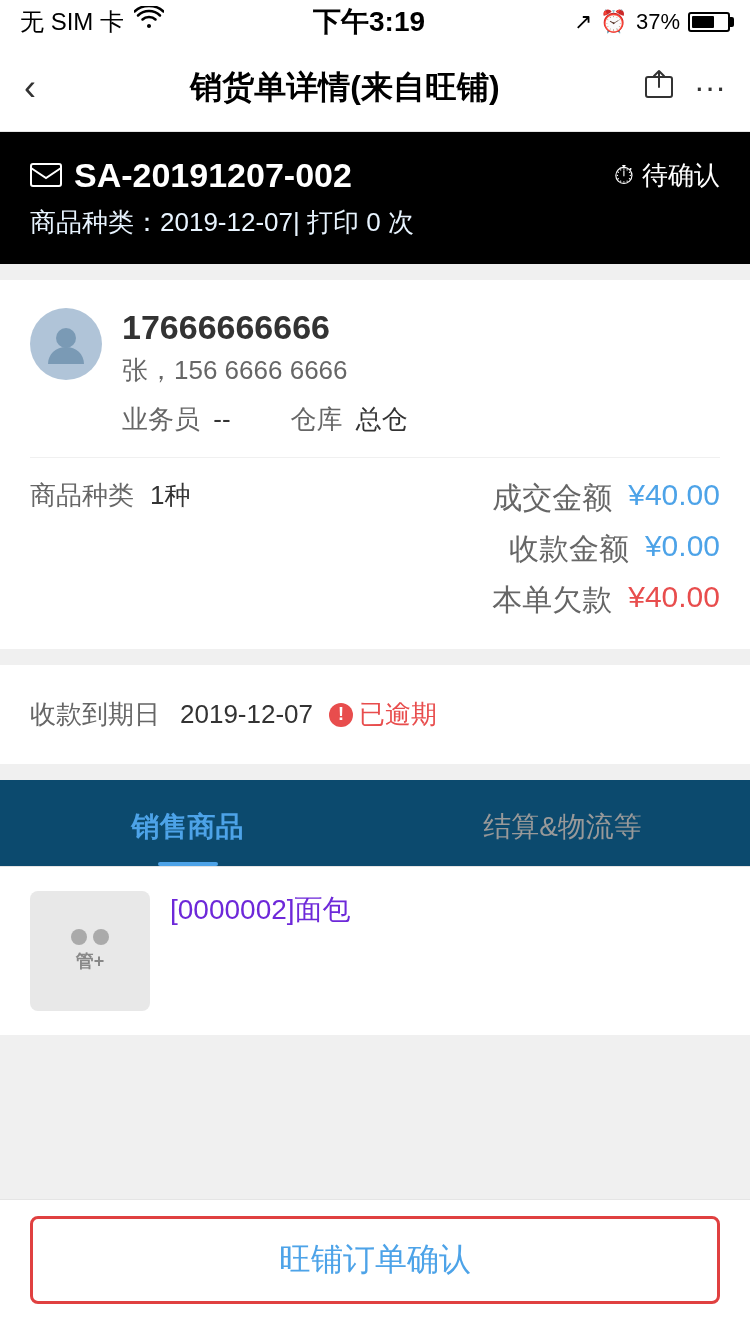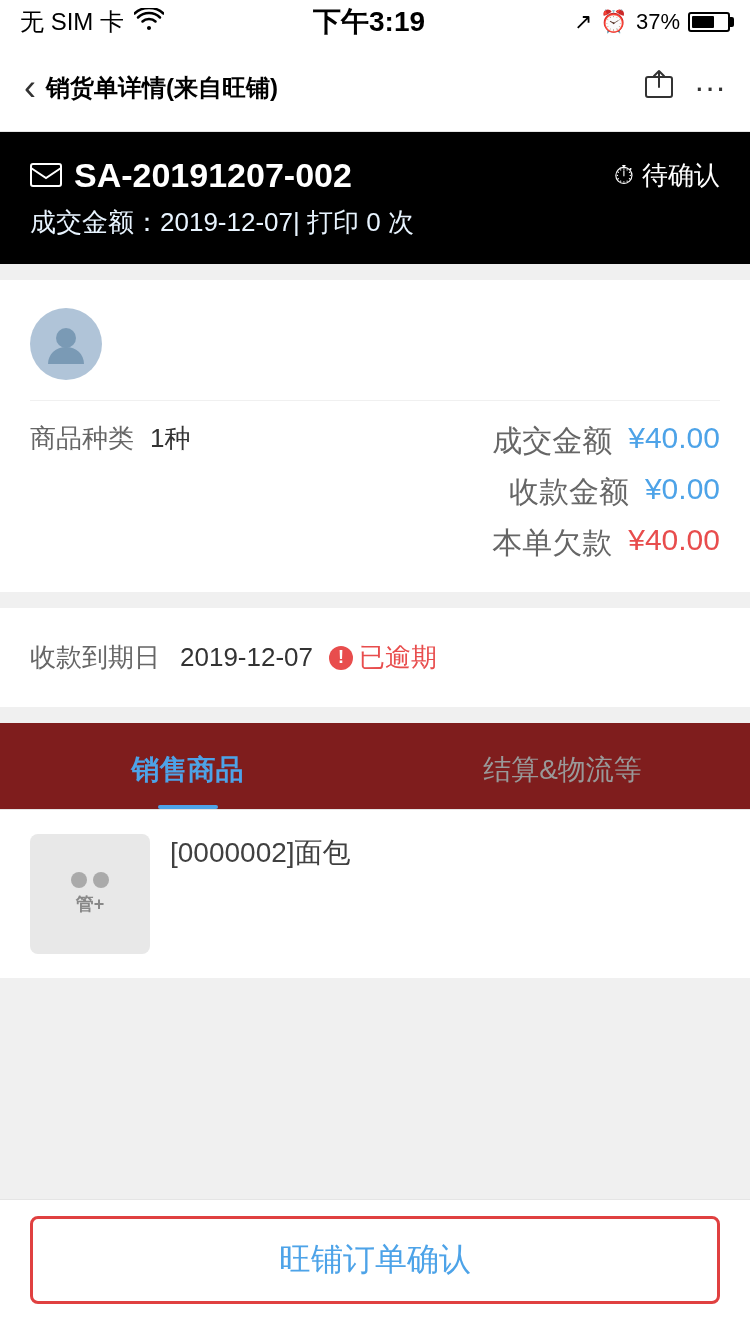--- a/index.html
+++ b/index.html
@@ -17,21 +17,21 @@
     .status-bar {
       height: 44px;
       background: #fff;
       display: flex;
       align-items: center;
       justify-content: space-between;
       padding: 0 20px;
       font-size: 24px;
       color: #000;
     }
-    .status-left { display: flex; align-items: center; gap: 10px; }
+    .status-left { display: flex; gap: 10px; }
     .status-center { font-size: 28px; font-weight: 600; }
     .status-right { display: flex; align-items: center; gap: 8px; font-size: 22px; }
     .battery-icon { 
       width: 42px; height: 20px; border: 2px solid #000; border-radius: 3px; position: relative;
       display: inline-flex; align-items: center; padding: 2px;
     }
     .battery-icon::after {
       content: ''; position: absolute; right: -6px; top: 50%; transform: translateY(-50%);
       width: 4px; height: 10px; background: #000; border-radius: 0 2px 2px 0;
     }
@@ -48,22 +48,22 @@
     }
     .nav-back {
       font-size: 36px;
       color: #333;
       cursor: pointer;
       padding: 10px;
       margin-left: -10px;
     }
     .nav-title {
       flex: 1;
-      text-align: left;
-      font-size: 24px;
+      text-align: center;
+      font-size: 32px;
       font-weight: 600;
       color: #000;
     }
     .nav-actions { display: flex; align-items: center; gap: 20px; }
     .nav-icon { font-size: 32px; color: #333; cursor: pointer; }
 
     
     .order-header {
       background: #000000;
       padding: 24px 30px;
@@ -190,21 +190,21 @@
       background: #e84d4d;
       border-radius: 50%;
       display: flex; align-items: center; justify-content: center;
       color: #fff;
       font-size: 18px;
       font-weight: 700;
     }
 
     
     .tabs-bar {
-      background: #7f1d1d;
+      background: #0c4a6e;
       margin-top: 16px;
       display: flex;
       border-bottom: 1px solid #e5e5e5;
     }
     .tab-item {
       flex: 1;
       text-align: center;
       padding: 28px 0 20px;
       font-size: 28px;
       color: #999;
@@ -257,21 +257,21 @@
     .owl-eye {
       width: 16px; height: 16px; background: #aaa; border-radius: 50%;
     }
     .owl-text {
       font-size: 18px; color: #888; font-weight: 600;
     }
 
     .product-info { flex: 1; }
     .product-name {
       font-size: 28px;
-      color: #404040;
+      color: #6d28d9;
       margin-bottom: 26px;
     }
     .product-price {
       font-size: 26px;
       color: #333;
     }
     .price-highlight { color: #4da3e8; font-weight: 600; }
     .price-total { color: #e84d4d; font-weight: 700; }
 
     
@@ -354,31 +354,45 @@
         </svg>
       </span>
       <span>SA-20191207-002</span>
     </div>
     <div class="order-status">
       <span>⏱</span>
       <span>待确认</span>
     </div>
   </div>
   <div class="order-date">
-    <span>成交金额：</span><span>2019-12-07</span><span>| 打印 0 次</span>
+    <span>商品种类：</span><span>2019-12-07</span><span>| 打印 0 次</span>
   </div>
 </div>
 
 <div class="card">
   <div class="customer-row">
     <div class="customer-avatar">
       <svg width="44" height="44" viewBox="0 0 44 44" fill="none">
         <circle cx="22" cy="16" r="10" fill="#7a9ab5"></circle>
         <path d="M4 42c0-10 8-17 18-17s18 7 18 17" fill="#7a9ab5"></path>
       </svg>
+    </div>
+    <div class="customer-info">
+      <div class="customer-phone">17666666666</div>
+      <div class="customer-name">张，156 6666 6666</div>
+      <div class="customer-meta">
+        <span>
+          <span class="meta-label">业务员</span>
+          <span>--</span>
+        </span>
+        <span>
+          <span class="meta-label">仓库</span>
+          <span>总仓</span>
+        </span>
+      </div>
     </div>
   </div>
   <div class="divider"></div>
   <div class="summary-row">
     <div class="summary-left">
       <span class="summary-label">商品种类</span>
       <span class="summary-value">1种</span>
     </div>
     <div class="summary-right">
       <div class="amount-row">

